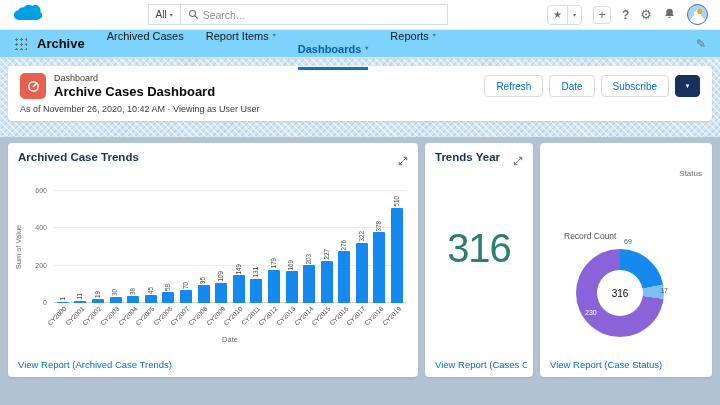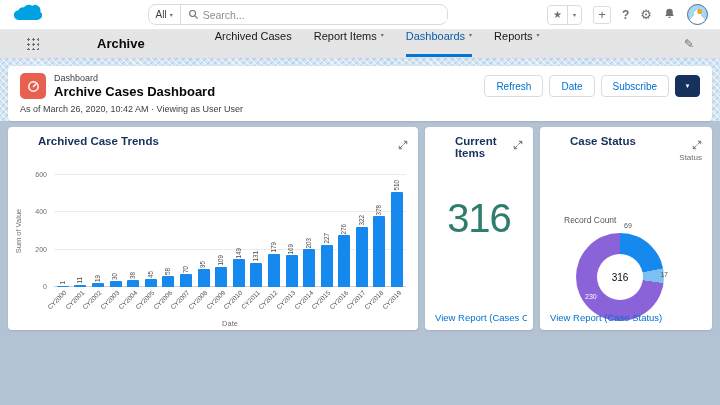--- a/index.html
+++ b/index.html
@@ -4,69 +4,69 @@
 <style>
   * { box-sizing: border-box; margin: 0; padding: 0; }
   html,body { width:720px; height:405px; }
   body { font-family: "Liberation Sans", sans-serif; background:#b4c3d3; overflow:hidden; }
   .page { position:relative; width:720px; height:405px; }
 
   
   .topbar { height:30px; background:#fff; display:flex; align-items:center; padding:0 12px; border-bottom:1px solid #e6e9ef; position:relative; z-index:3; }
   .spacer { flex:1; }
   .cloud-logo { flex:0 0 auto; margin-right:6px; }
-  .search { display:flex; align-items:center; width:300px; height:21px; border:1px solid #dddbda; border-radius:8px; background:#fff; }
+  .search { display:flex; align-items:center; width:300px; height:21px; border:1px solid #dddbda; border-radius:0; background:#fff; }
   .scope { display:flex; align-items:center; gap:3px; padding:0 7px; height:100%; border-right:1px solid #dddbda; font-size:10px; color:#3e3e3c; cursor:pointer; }
   .scope .caret { font-size:6px; color:#706e6b; }
   .mag { display:flex; align-items:center; margin:0 4px 0 7px; }
   .search input { border:none; outline:none; flex:1; font-size:10.5px; color:#3e3e3c; font-family:inherit; }
   .search input::placeholder { color:#8e8e93; }
   .hicons { display:flex; align-items:center; gap:11px; }
   .fav { display:flex; align-items:center; border:1px solid #dddbda; border-radius:4px; height:20px; }
   .fav .star { font-size:10px; color:#706e6b; padding:0 5px; border-right:1px solid #dddbda; line-height:18px; cursor:pointer; }
   .fav .fcaret { font-size:6px; color:#706e6b; padding:0 5px; cursor:pointer; }
   .plusbox { width:18px; height:18px; border:1px solid #dddbda; border-radius:3px; display:flex; align-items:center; justify-content:center; font-size:13px; color:#706e6b; cursor:pointer; }
   .hglyph { font-size:13px; color:#706e6b; cursor:pointer; line-height:1; }
   .help { font-size:12px; font-weight:bold; }
   .avatar { width:21px; height:21px; border-radius:50%; border:1.5px solid #54698d; cursor:pointer;
     background:
       radial-gradient(circle at 62% 34%, #f5a623 0 14%, transparent 15%),
       radial-gradient(circle at 50% 46%, #ffffff 0 26%, transparent 27%),
       radial-gradient(circle at 50% 95%, #ffffff 0 38%, transparent 39%),
       #a4d8f5; }
 
   
-  .navbar { height:28px; background:#e5e5e5; display:flex; align-items:center; padding:0 26px; border-bottom:1px solid #dfe4ec; box-shadow:0 1px 2px rgba(0,0,0,.05); position:relative; z-index:2;gap:48px; }
+  .navbar { height:28px; background:#7dd3fc; display:flex; align-items:center; padding:0 14px; border-bottom:1px solid #dfe4ec; box-shadow:0 1px 2px rgba(0,0,0,.05); position:relative; z-index:2; }
   .waffle { width:13px; height:13px; background-image:radial-gradient(#6b6d70 1.2px, transparent 1.35px); background-size:5px 5px; cursor:pointer; }
   .appname { font-size:13px; font-weight:700; color:#080707; margin-left:10px; cursor:pointer; }
   .tabs { display:flex; gap:22px; margin-left:22px; height:100%; }
   .tab { display:flex; gap:4px; font-size:11px; color:#181818; height:100%; cursor:pointer; }
   .tab .tcaret { font-size:6px; color:#706e6b; margin-top:1px; }
-  .tab.active { box-shadow:inset 0 -3px 0 #0176d3; color:#0b5cab; font-weight:400; }
+  .tab.active { box-shadow:inset 0 -3px 0 #0176d3; color:#0b5cab; font-weight:700;margin-top:13px; }
   .pencil { margin-left:auto; font-size:12px; color:#706e6b; cursor:pointer; }
 
   
-  .dash-band { padding:8px 8px 0; background-color:#d6e5f2;
+  .dash-band { padding:8px 8px 16px; background-color:#d6e5f2;
     background-image:
       repeating-linear-gradient(45deg, rgba(255,255,255,.55) 0 1.5px, transparent 1.5px 5px),
       repeating-linear-gradient(135deg, rgba(163,196,226,.5) 0 1.5px, transparent 1.5px 5px); }
   .dash-card { background:#fff; border-radius:4px; padding:7px 12px 7px; box-shadow:0 1px 2px rgba(21,33,47,.12); }
   .dash-row { display:flex; align-items:center; }
   .dash-icon { width:26px; height:26px; border-radius:5px; background:#e8604f; display:flex; align-items:center; justify-content:center; flex:0 0 auto; }
   .dash-titles { margin-left:8px; }
   .dash-type { font-size:9px; color:#3e3e3c; }
   .dash-title { font-size:13px; font-weight:700; color:#080707; margin-top:1px; }
   .hbtns { margin-left:auto; display:flex; align-items:center; gap:6px; }
   .btn { height:22px; padding:0 11px; background:#fff; border:1px solid #dddbda; border-radius:4px; font-size:10px; color:#0070d2; font-family:inherit; cursor:pointer; }
   .btn-dark { height:22px; width:25px; background:#16325c; border:1px solid #16325c; border-radius:4px; color:#fff; font-size:7px; cursor:pointer; display:flex; align-items:center; justify-content:center; }
   .dash-meta { font-size:9px; color:#3e3e3c; margin-top:5px; }
 
   
   .cards { display:flex; gap:7px; padding:6px 8px 0; align-items:flex-start; }
-  .card { position:relative; background:#fff; border-radius:4px; height:203px; box-shadow:0 1px 2px rgba(21,33,47,.12);padding-left:20px; }
+  .card { position:relative; background:#fff; border-radius:4px; height:234px; box-shadow:0 1px 2px rgba(21,33,47,.12); }
   .card-head { display:flex; justify-content:space-between; align-items:flex-start; padding:8px 10px 0; }
   .card-title { font-size:11.5px; font-weight:700; color:#16325c; }
   .expand { cursor:pointer; margin-top:1px; flex:0 0 auto; }
   .footer-link { position:absolute; left:10px; bottom:7px; font-size:9.5px; color:#0070d2; text-decoration:none; white-space:nowrap; max-width:calc(100% - 16px); overflow:hidden; cursor:pointer; }
 
   
   .card.trends { flex:0 0 410px; }
   .ylabel { position:absolute; left:10px; top:104px; transform:translate(-50%,-50%) rotate(-90deg); font-size:7.5px; color:#706e6b; white-space:nowrap; }
   .yticks { position:absolute; left:16px; top:48px; width:26px; height:112px; }
   .yticks span { position:absolute; right:3px; font-size:7px; color:#706e6b; }
@@ -182,21 +182,21 @@
         </div>
         <div class="hbtns">
           <button class="btn">Refresh</button>
           <button class="btn">Date</button>
           <button class="btn">Subscribe</button>
           <span class="btn-dark">
             <span>▾</span>
           </span>
         </div>
       </div>
-      <div class="dash-meta">As of March 26, 2020, 10:42 AM · Viewing as User User</div>
+      <div class="dash-meta">As of November 26, 2020, 10:42 AM · Viewing as User User</div>
     </div>
   </section>
 
   <section class="cards">
 
     <div class="card trends">
       <div class="card-head">
         <span class="card-title">Archived Case Trends</span>
         <span class="expand">
           <svg width="10" height="10" viewBox="0 0 24 24">
@@ -355,44 +355,37 @@
             <span>CY2017</span>
           </div>
           <div class="xcell">
             <span>CY2018</span>
           </div>
           <div class="xcell">
             <span>CY2019</span>
           </div>
         </div>
       <div class="xlabel">Date</div>
+      <a class="footer-link">View Report (Archived Case Trends)</a>
     </div>
 
     <div class="card metric">
       <div class="card-head">
-        <span class="card-title">Current Items</span>
+        <span class="card-title">Trends Year</span>
         <span class="expand">
           <svg width="10" height="10" viewBox="0 0 24 24">
               <path d="M14 3h7v7m0-7l-8 8M10 21H3v-7m0 7l8-8" stroke="#706e6b" stroke-width="2.4" fill="none"></path>
             </svg>
         </span>
       </div>
       <div class="big" style="color: rgb(46, 125, 110);">316</div>
       <a class="footer-link">View Report (Cases Cu...</a>
     </div>
 
     <div class="card donutcard">
-      <div class="card-head">
-        <span class="card-title">Case Status</span>
-        <span class="expand">
-          <svg width="10" height="10" viewBox="0 0 24 24">
-              <path d="M14 3h7v7m0-7l-8 8M10 21H3v-7m0 7l8-8" stroke="#706e6b" stroke-width="2.4" fill="none"></path>
-            </svg>
-        </span>
-      </div>
       <div class="legend">
         <div class="legend-title">Status</div>
       </div>
       <div class="series-label">Record Count</div>
       <div class="donut-wrap">
         <div class="ring" style="background: conic-gradient(rgb(21, 137, 238) 0deg, rgb(21, 137, 238) 78.6076deg, rgb(125, 192, 240) 78.6076deg, rgb(125, 192, 240) 97.9747deg, rgb(138, 99, 216) 97.9747deg, rgb(138, 99, 216) 360deg);">
           <div class="hole">
             <span>316</span>
           </div>
         </div>

